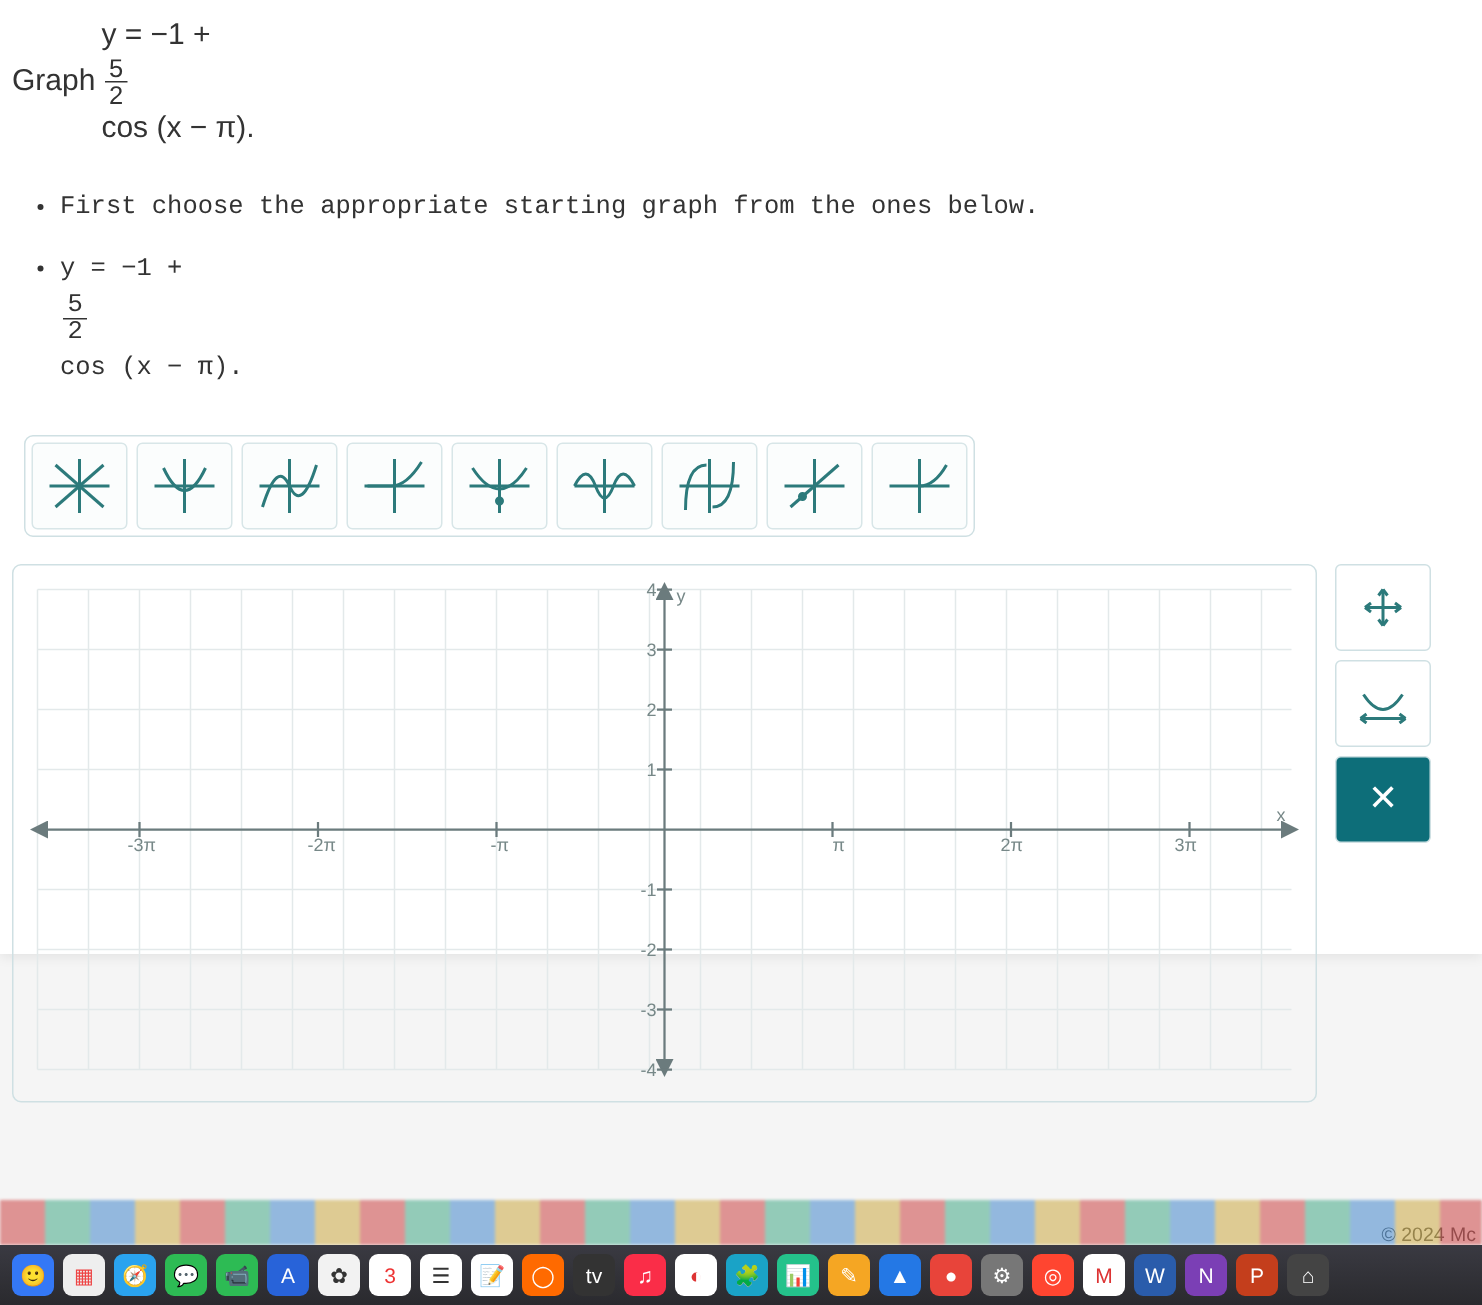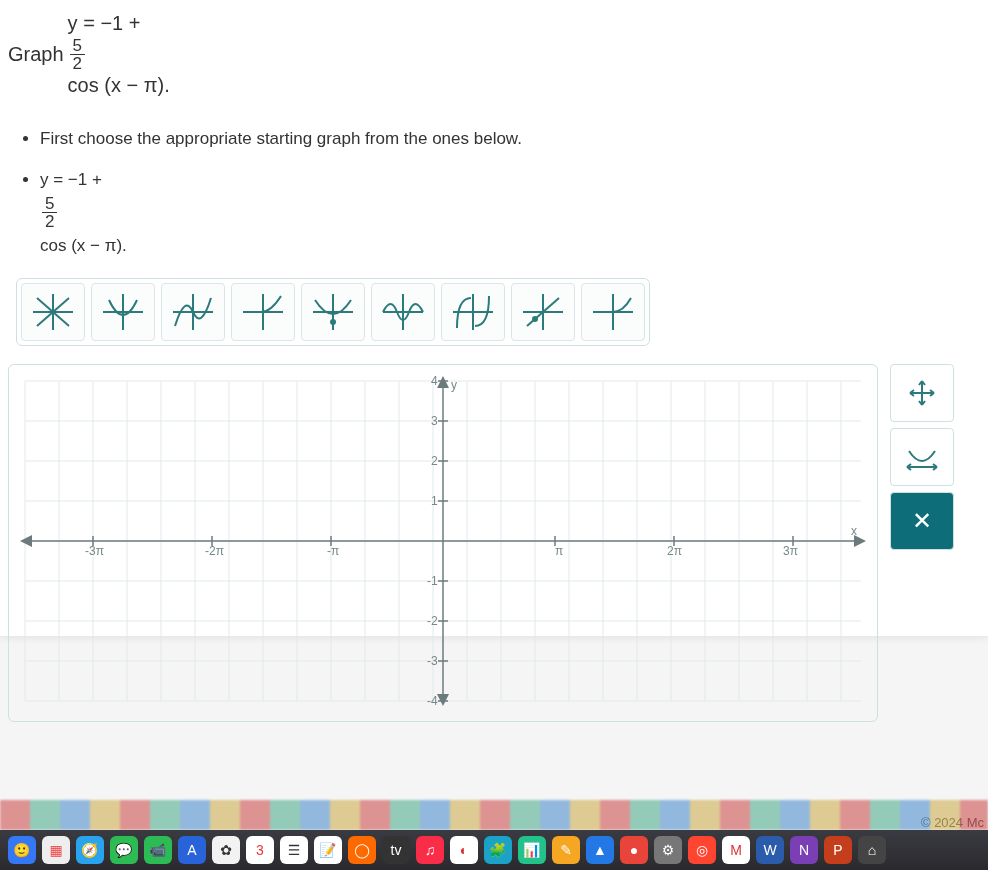--- a/index.html
+++ b/index.html
@@ -32,21 +32,22 @@
     align-items: center;
     vertical-align: middle;
     font-size: 17px;
     line-height: 1;
     margin: 0 2px;
   }
   .frac .num { border-bottom: 1px solid #333; padding: 0 3px; }
   .frac .den { padding: 0 3px; }
   .instructions {
     padding-left: 32px;
-    margin-bottom: 18px;
+    margin-bottom: 30px;
+    font-family: Liberation Mono, monospace;
   }
   .instructions li {
     font-size: 17px;
     color: #333;
     margin-bottom: 14px;
     list-style-type: disc;
     line-height: 1.6;
   }
   .inline-eq { display: inline-flex; align-items: flex-start; gap: 2px; flex-direction: column;}
   .tool-row {

